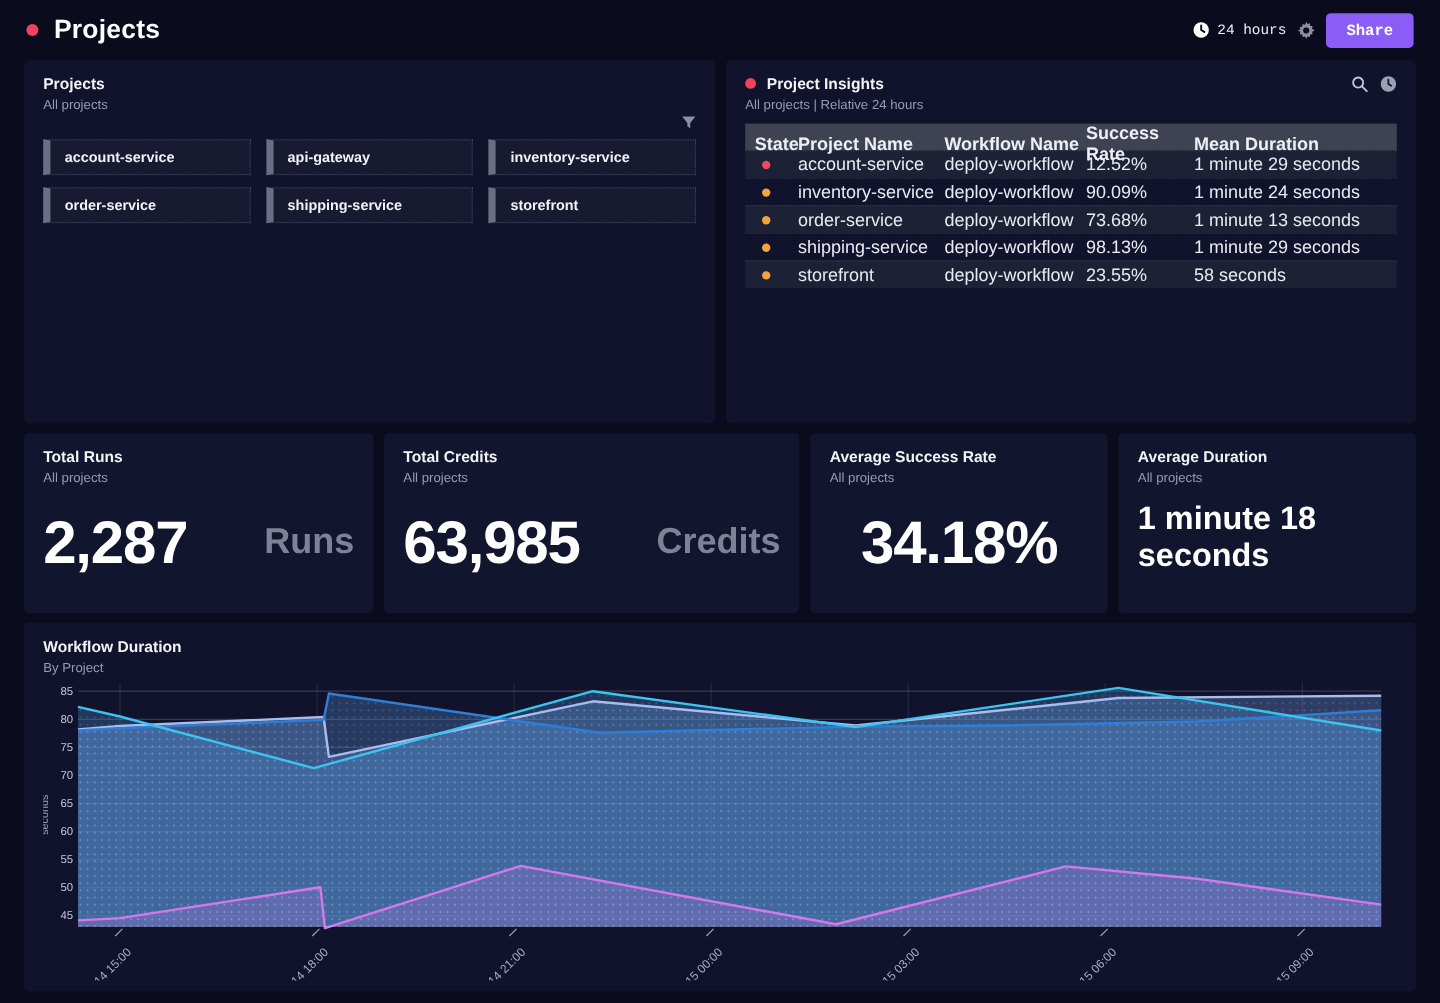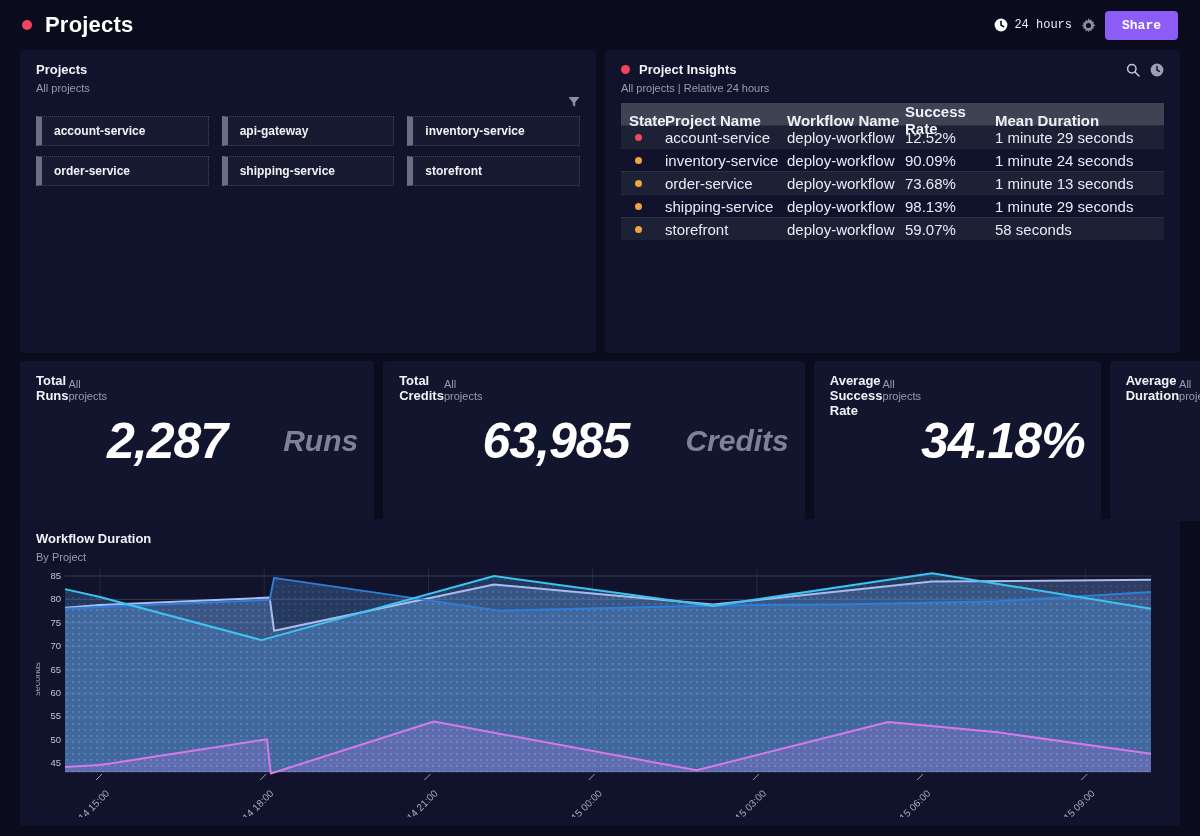--- a/index.html
+++ b/index.html
@@ -38,22 +38,22 @@
   .ins-icons { margin-left:auto; display:flex; align-items:center; gap:10px; }
   .icon-btn { line-height:0; cursor:pointer; }
   .ins-table { margin-top:9px; font-size:15px; }
   .t-row { display:grid; grid-template-columns:36px 122px 118px 90px 1fr; align-items:center; padding:0 8px; }
   .t-head { background:#3e4253; height:22px; font-weight:700; color:#eef0f5; }
   .t-body .t-row { height:23px; border-top:1px dotted rgba(255,255,255,.14); cursor:pointer; }
   .t-body .t-row:nth-child(odd) { background:#1d2135; }
   .state-dot { width:7px; height:7px; border-radius:50%; margin-left:6px; }
   .cell { color:#e9ebf2; }
   
-  .card { background:#12152e; border-radius:4px; padding:12px 16px; display:flex; flex-direction:row; }
-  .stat-wrap { flex:1; display:flex; align-items:center; justify-content:center; gap:12px;font-style:italic; }
+  .card { background:#12152e; border-radius:4px; padding:12px 16px; display:flex; flex-direction:column; }
+  .stat-wrap { flex:1; display:flex; align-items:center; justify-content:center; gap:20px; }
   .stat-value { font-size:50px; font-weight:800; letter-spacing:-1px; color:#fff; }
   .stat-unit { font-size:30px; font-weight:700; color:#7d8296;margin-left:44px; }
   .duration-card .stat-wrap { align-items:flex-start; justify-content:flex-start; padding-top:12px; }
   .duration-card .stat-value { font-size:27px; letter-spacing:0; }
   
   .chart-svg { display:block; margin-top:4px; }
 </style>
 </head>
 <body>
 
@@ -156,21 +156,21 @@
               <span class="state-dot" style="background: rgb(240, 163, 63);"></span>
               <span class="cell">shipping-service</span>
               <span class="cell">deploy-workflow</span>
               <span class="cell">98.13%</span>
               <span class="cell">1 minute 29 seconds</span>
             </div>
             <div class="t-row">
               <span class="state-dot" style="background: rgb(240, 163, 63);"></span>
               <span class="cell">storefront</span>
               <span class="cell">deploy-workflow</span>
-              <span class="cell">59.07%</span>
+              <span class="cell">23.55%</span>
               <span class="cell">58 seconds</span>
             </div>
           </div>
       </div>
     </div>
   </div>
 
   <div class="row2">
     <div class="card">
       <div class="panel-title">Total Runs</div>

